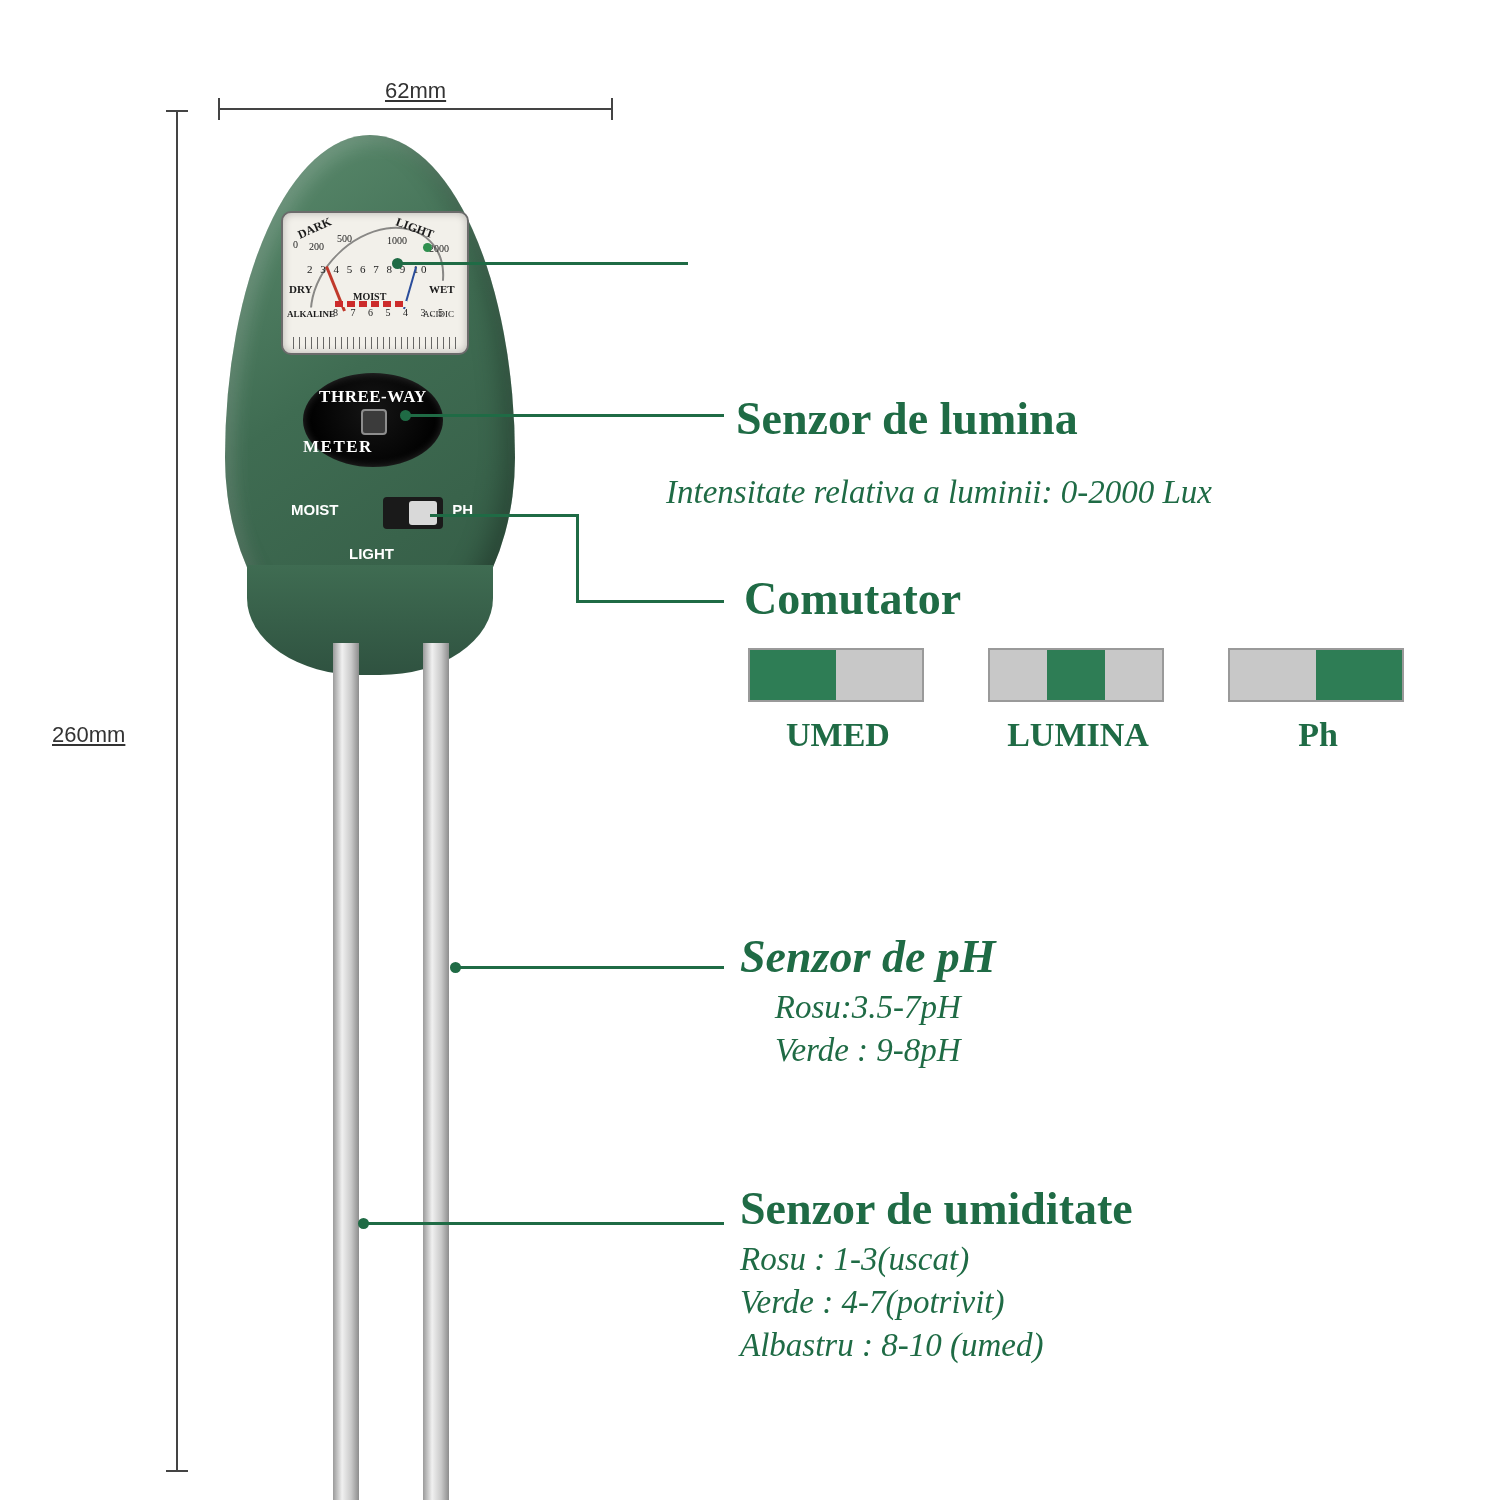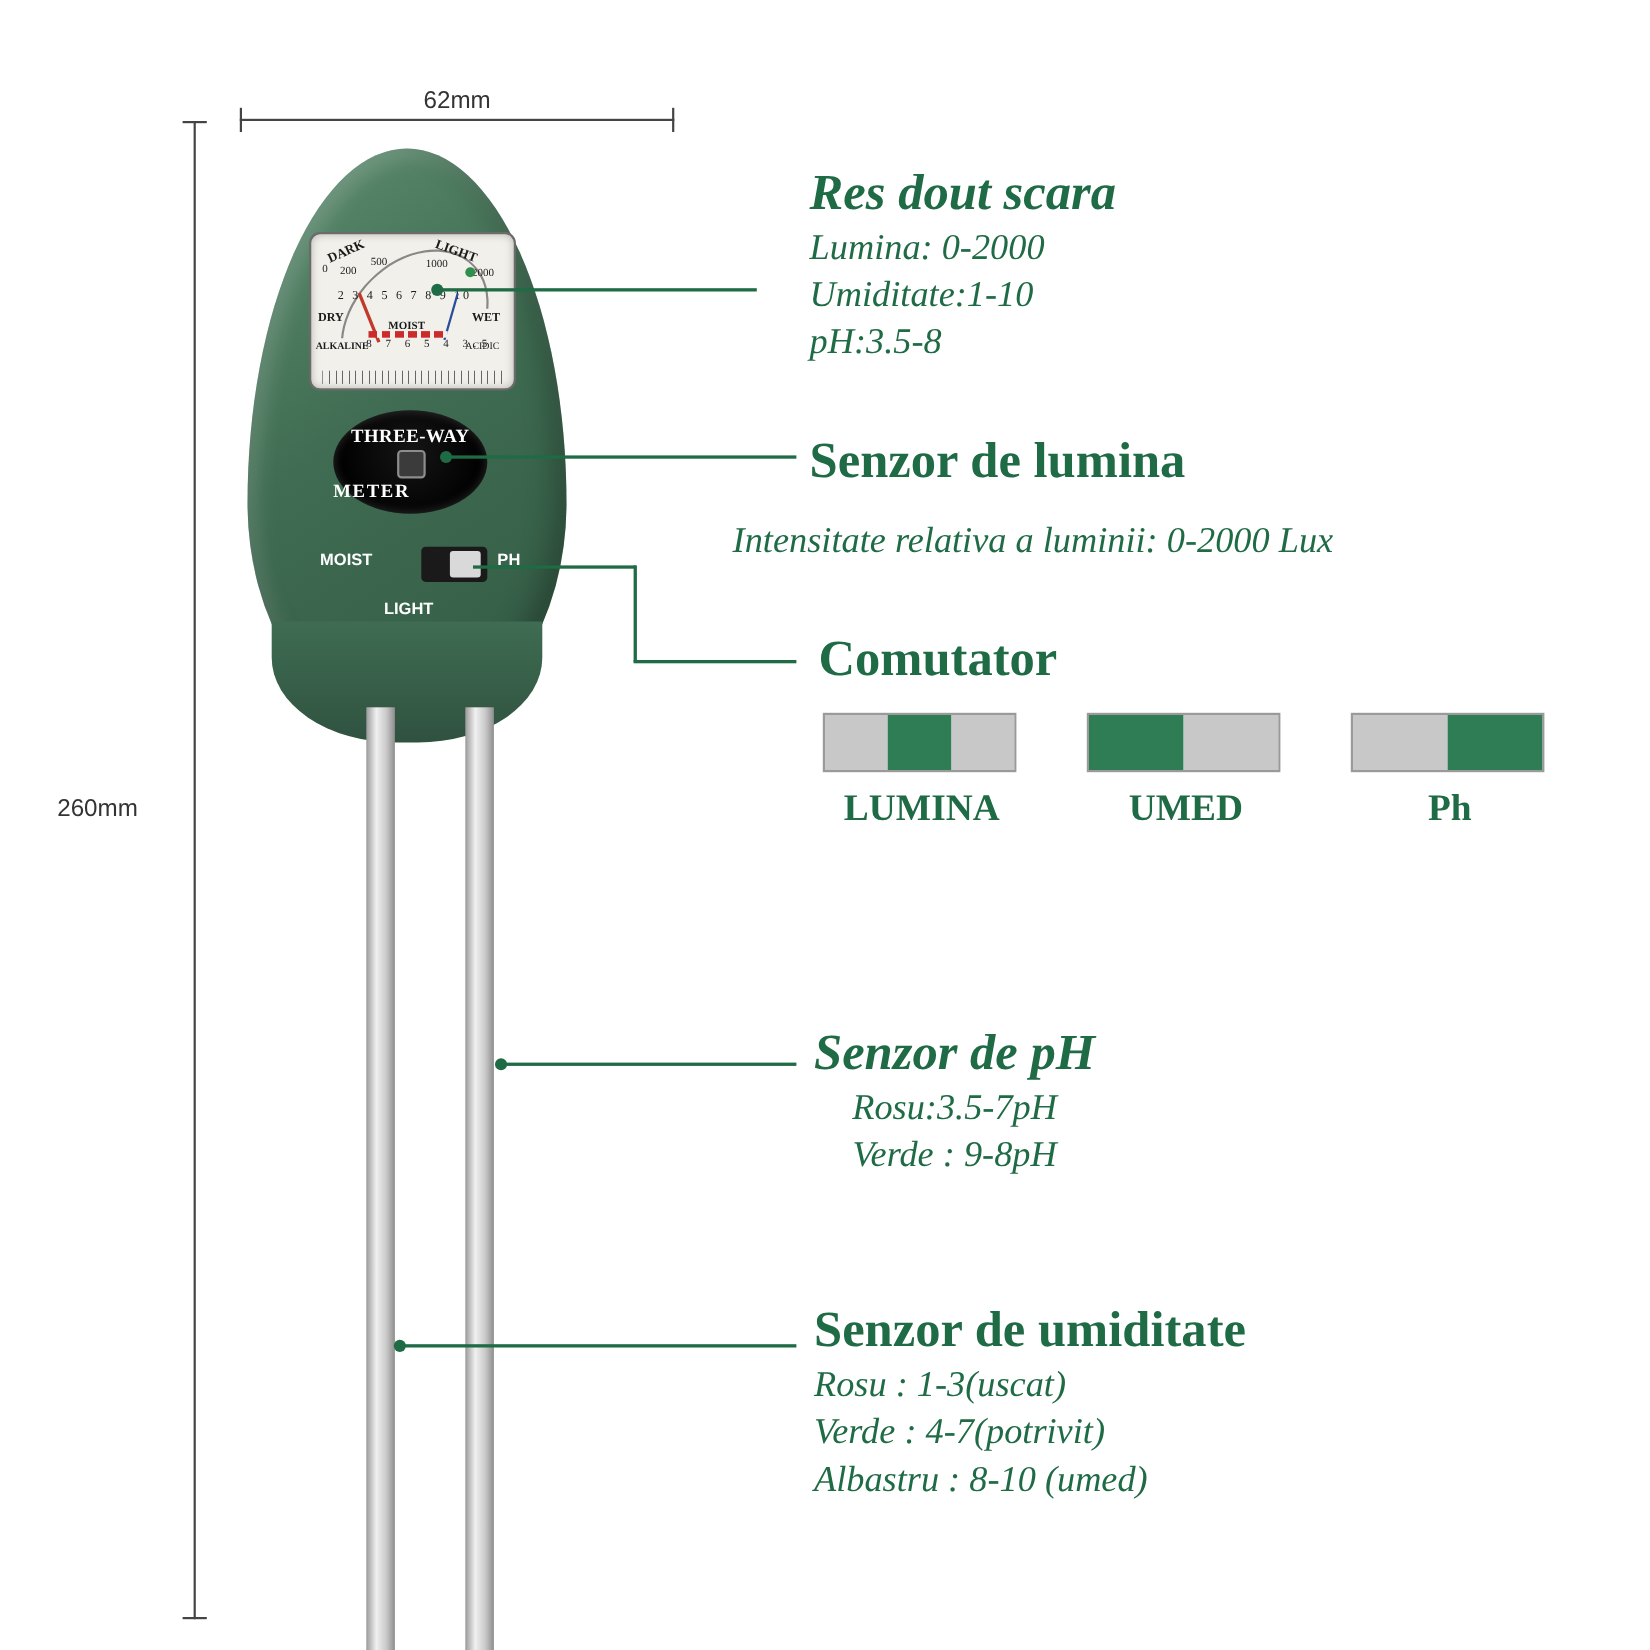--- a/index.html
+++ b/index.html
@@ -16,20 +16,21 @@
     font-family: "Liberation Serif", serif;
   }
 
   
   .dim-label {
     position: absolute;
     color: #333333;
     font-family: "Liberation Sans", sans-serif;
     font-size: 22px;
     white-space: nowrap;
+    text-decoration: underline;
   }
   .dim-line {
     position: absolute;
     background: #444444;
   }
 
   
   .device {
     position: absolute;
     left: 225px;
@@ -330,65 +331,59 @@
 
     <div class="probe" style="left:108px; top:508px; height:870px;"></div>
 
     <div class="probe" style="left:198px; top:508px; height:870px;"></div>
 
   </div>
 
   <div class="dot" style="left:392px; top:258px;"></div>
   <div class="lead" style="left:398px; top:262px; width:290px; height:3px;"></div>
 
-  <div class="ann" style="left:736px; top:148px;">
-    <div class="h-title">Res dout scara</div>
-    <div class="sub">Lumina: 0-2000</div>
-    <div class="sub">Umiditate:1-10</div>
-    <div class="sub">pH:3.5-8</div>
-  </div>
 
   <div class="dot" style="left:400px; top:410px;"></div>
   <div class="lead" style="left:406px; top:414px; width:318px; height:3px;"></div>
 
   <div class="ann" style="left:736px; top:392px;">
     <div class="h-title plain">Senzor de lumina</div>
   </div>
   <div class="ann" style="left:666px; top:452px;margin-top:16px;">
     <div class="sub">Intensitate relativa a luminii: 0-2000 Lux</div>
   </div>
 
   <div class="lead" style="left:576px; top:514px; width:3px; height:88px;"></div>
   <div class="lead" style="left:430px; top:514px; width:148px; height:3px;"></div>
   <div class="lead" style="left:576px; top:600px; width:148px; height:3px;"></div>
 
   <div class="ann" style="left:744px; top:572px;">
     <div class="h-title plain">Comutator</div>
   </div>
 
   <div class="legend-row">
+    <div class="legend-item">
+      <div class="sw">
+        <div class="on"></div>
+        <div class="off"></div>
+      </div>
+      <div class="cap">UMED</div>
+    </div>
+
     <div class="legend-item">
       <div class="sw">
         <div class="off"></div>
         <div class="on"></div>
         <div class="off"></div>
       </div>
       <div class="cap">LUMINA</div>
     </div>
 
     <div class="legend-item">
       <div class="sw">
-        <div class="on"></div>
-        <div class="off"></div>
-      </div>
-      <div class="cap">UMED</div>
-    </div>
-
-    <div class="legend-item">
-      <div class="sw">
         <div class="off"></div>
         <div class="on"></div>
       </div>
       <div class="cap">Ph</div>
     </div>
   </div>
 
   <div class="dot" style="left:450px; top:962px;"></div>
   <div class="lead" style="left:456px; top:966px; width:268px; height:3px;"></div>
 

